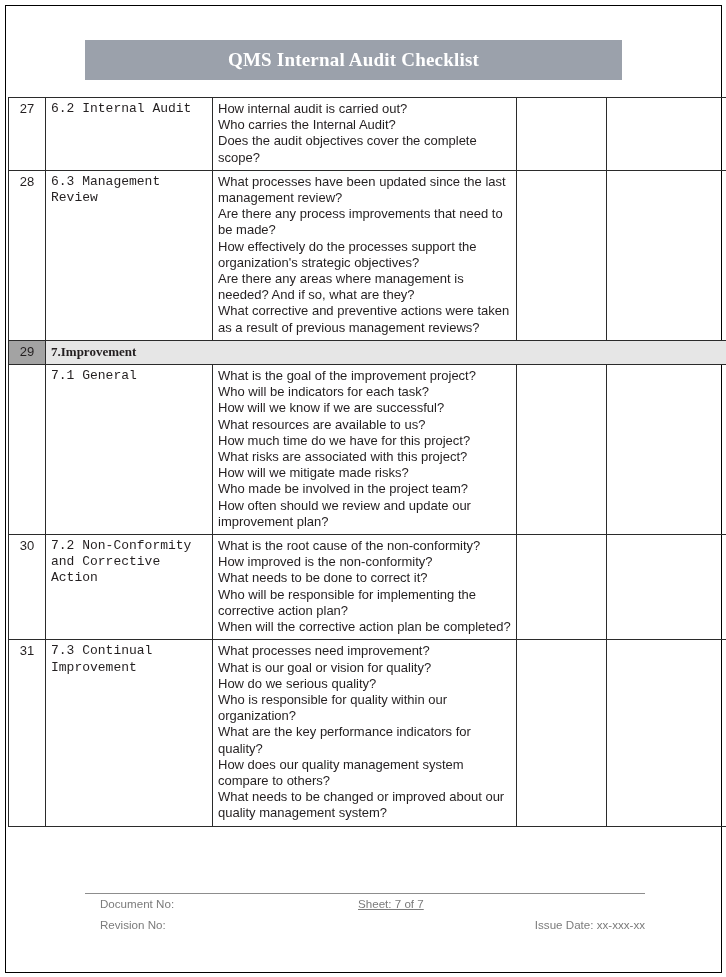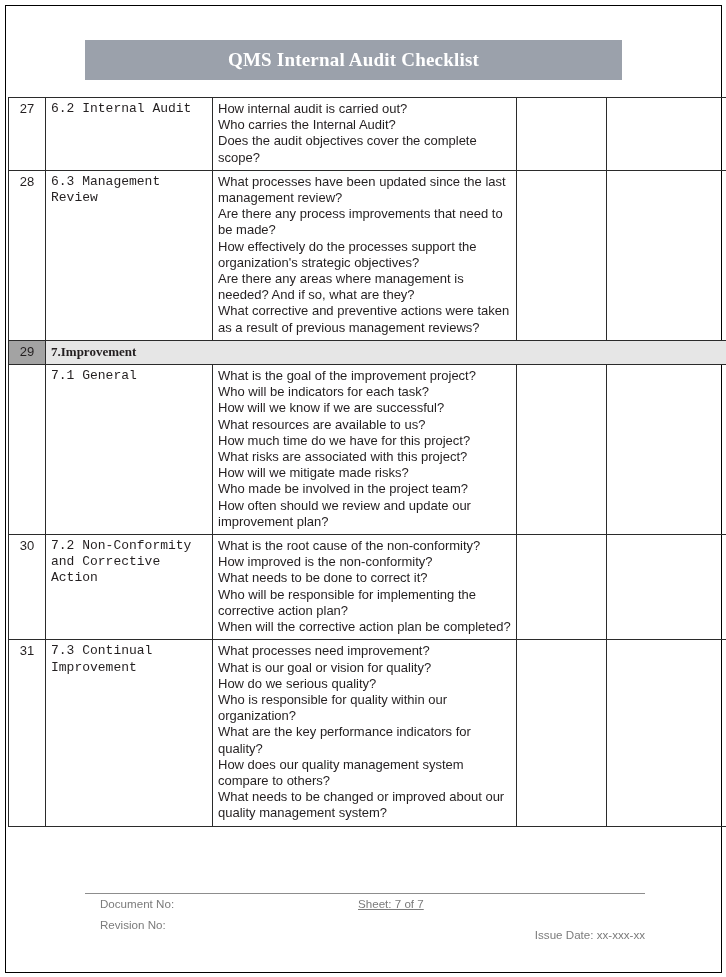--- a/index.html
+++ b/index.html
@@ -125,21 +125,21 @@
     background: #8d8d8d;
   }
   .footer-row {
     position: relative;
     height: 21px;
     font-size: 11.6px;
     color: #7b7b7b;
   }
   .footer-left  { position: absolute; left: 15px;  top: 3px; }
   .footer-mid   { position: absolute; left: 273px; top: 3px; text-decoration: underline; }
-  .footer-right { position: absolute; right: 0px; top: 13px; padding-left: 28px; }
+  .footer-right { position: absolute; right: 0px; top: 3px; padding-left: 28px; }
 </style>
 </head>
 <body>
 
 <div id="page">
 
   <div id="page-frame"></div>
 
   <div id="title-banner">
     <span class="title-text">QMS Internal Audit Checklist</span>

